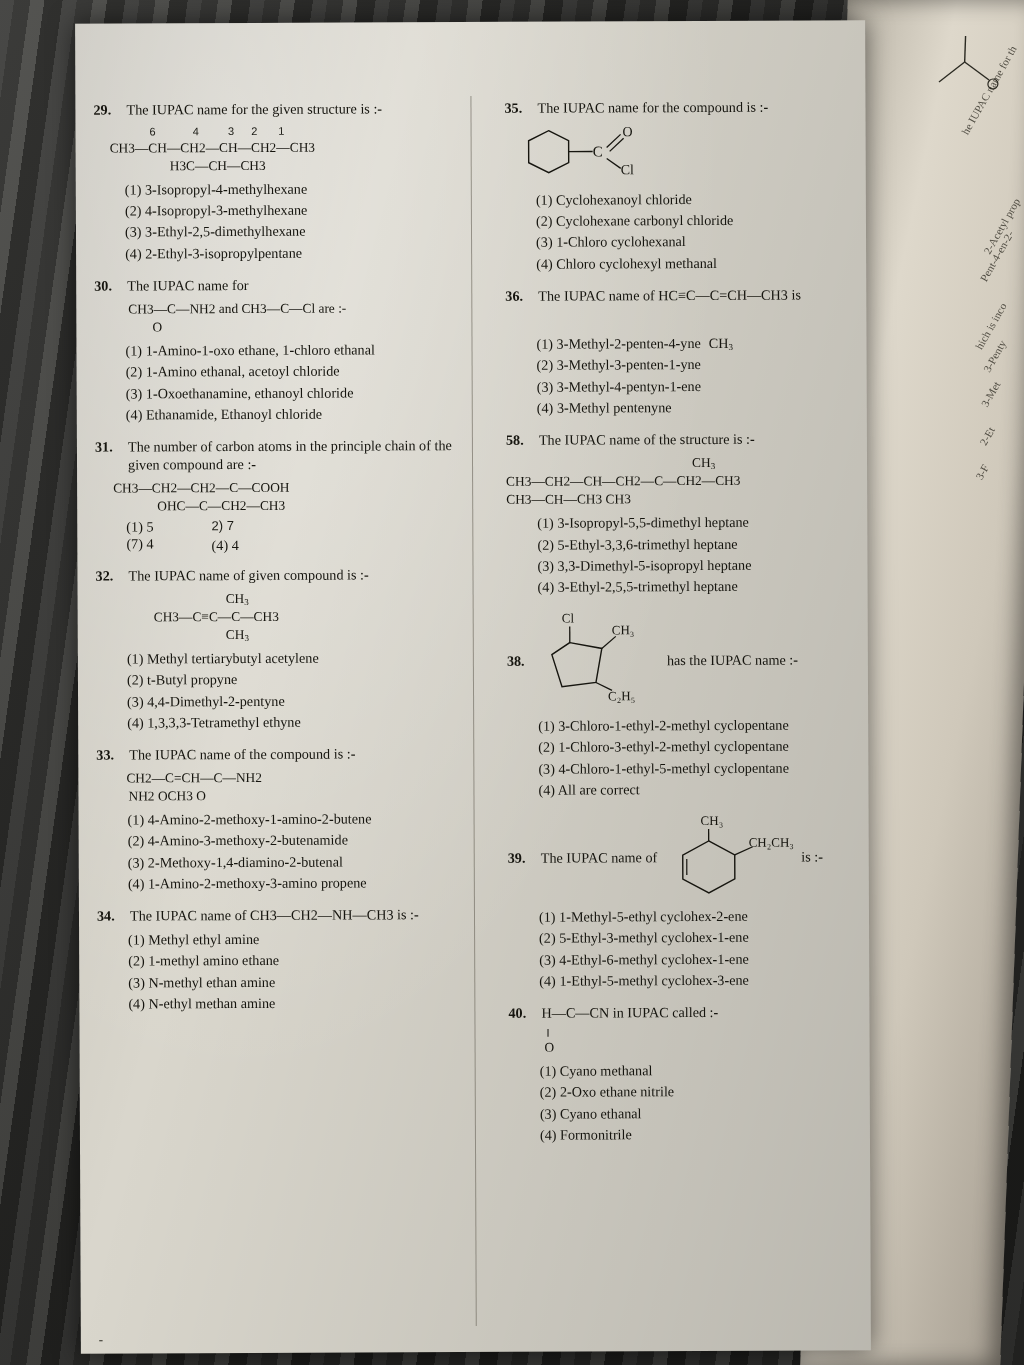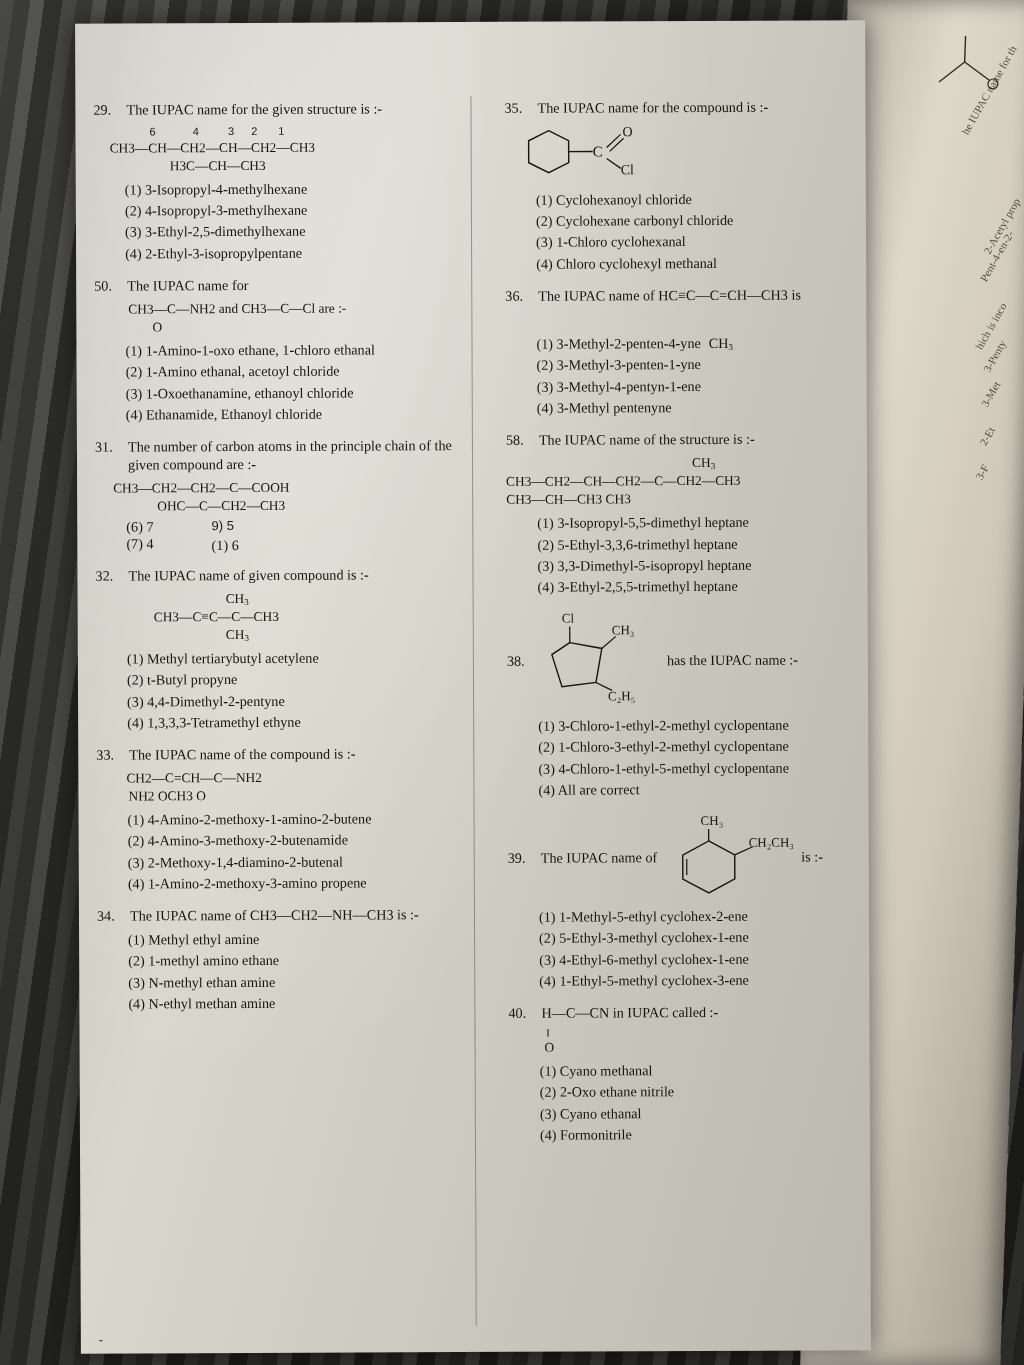--- a/index.html
+++ b/index.html
@@ -52,21 +52,21 @@
     position:absolute;left:18px;top:78px;right:14px;bottom:24px;
     display:flex;gap:14px;
   }
   .col{width:50%;position:relative;}
   .divider{
     position:absolute;left:50%;top:74px;bottom:26px;width:1px;
     background:#6e6a60;opacity:.65;
   }
   .q{margin-bottom:13px;color:#16150f;}
   .qhead{display:flex;gap:7px;font-size:14.2px;line-height:1.25;}
-  .qnum{font-weight:normal;min-width:26px;}
+  .qnum{font-weight:bold;min-width:26px;}
   .qtext{flex:1;}
   .opts{margin:4px 0 0 31px;font-size:14.2px;line-height:1.5;}
   .opt{white-space:nowrap;}
   .struct{
     font-family:"Liberation Serif", serif;
     font-size:13.4px;margin:5px 0 3px 34px;line-height:1.35;color:#15140e;
   }
   sub{font-size:9px;vertical-align:-2px;}
   .two-col-opts{display:flex;gap:58px;margin-left:31px;font-size:14.2px;}
   svg{overflow:visible;}
@@ -122,21 +122,21 @@
         <div class="opts">
           <div class="opt">(1) 3-Isopropyl-4-methylhexane</div>
           <div class="opt">(2) 4-Isopropyl-3-methylhexane</div>
           <div class="opt">(3) 3-Ethyl-2,5-dimethylhexane</div>
           <div class="opt">(4) 2-Ethyl-3-isopropylpentane</div>
         </div>
       </div>
 
       <div class="q">
         <div class="qhead">
-          <span class="qnum">50.</span>
+          <span class="qnum">30.</span>
           <span class="qtext">The IUPAC name for</span>
         </div>
         <div class="struct">
           <div>CH3—C—NH2 and CH3—C—Cl are :-</div>
           <div style="margin-left:24px;letter-spacing:60px;">O&nbsp;&nbsp;&nbsp;&nbsp;&nbsp;&nbsp;&nbsp;&nbsp;&nbsp;&nbsp;&nbsp;&nbsp;&nbsp;&nbsp;O</div>
         </div>
         <div class="opts">
           <div class="opt">(1) 1-Amino-1-oxo ethane, 1-chloro ethanal</div>
           <div class="opt">(2) 1-Amino ethanal, acetoyl chloride</div>
           <div class="opt">(3) 1-Oxoethanamine, ethanoyl chloride</div>
@@ -148,26 +148,26 @@
         <div class="qhead">
           <span class="qnum">31.</span>
           <span class="qtext">The number of carbon atoms in the principle chain of the given compound are :-</span>
         </div>
         <div class="struct">
           <div style="margin-left:-16px;">CH3—CH2—CH2—C—COOH</div>
           <div style="margin-left:28px;">OHC—C—CH2—CH3</div>
         </div>
         <div class="two-col-opts">
           <div>
-            <div class="opt">(6) 7</div>
+            <div class="opt">(1) 5</div>
             <div class="opt">(7) 4</div>
           </div>
           <div>
-            <div class="opt handwrite" style="font-size:13px;margin-bottom:4px;">9) 5</div>
-            <div class="opt">(1) 6</div>
+            <div class="opt handwrite" style="font-size:13px;margin-bottom:4px;">2) 7</div>
+            <div class="opt">(4) 4</div>
           </div>
         </div>
 
       </div>
 
       <div class="q">
         <div class="qhead">
           <span class="qnum">32.</span>
           <span class="qtext">The IUPAC name of given compound is :-</span>
         </div>

